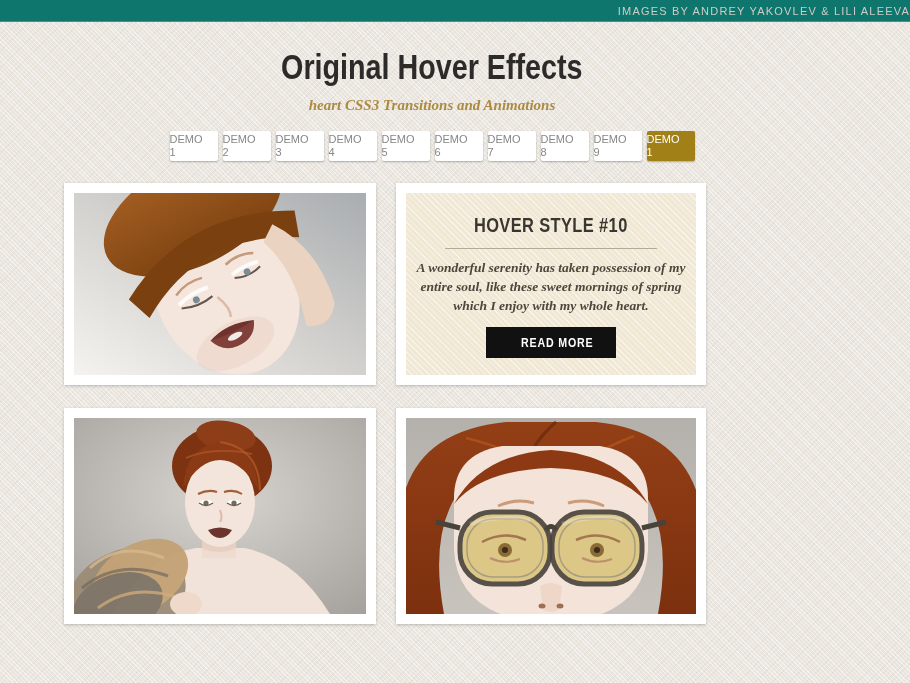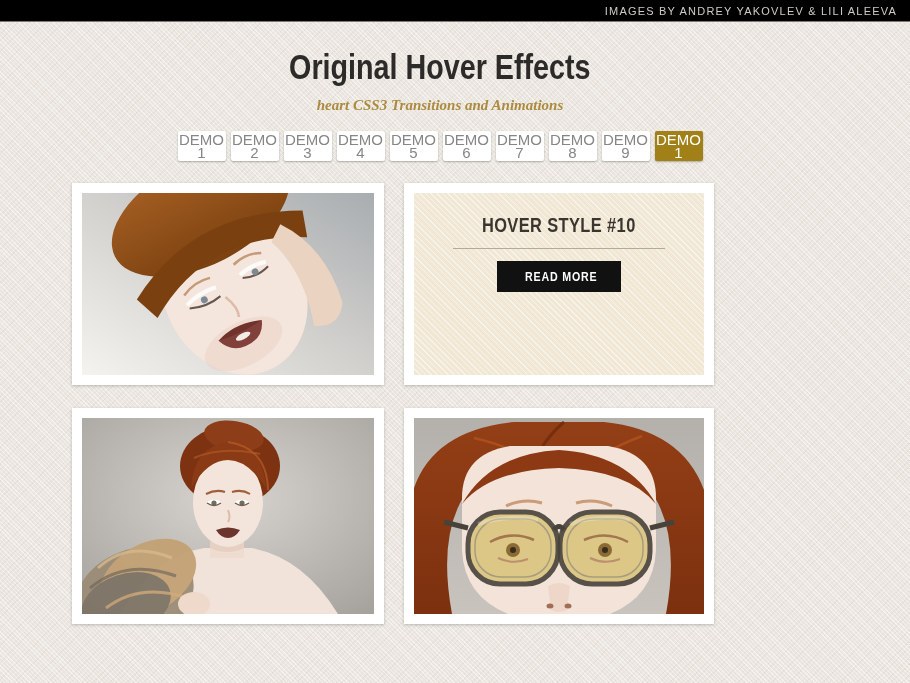--- a/index.html
+++ b/index.html
@@ -6,40 +6,40 @@
   html,body { width:910px; height:683px; overflow:hidden; }
   body {
     font-family:"Liberation Sans", sans-serif;
     background-color:#ebe7e0;
     background-image:
       repeating-linear-gradient(45deg, rgba(255,255,255,.45) 0 1px, rgba(255,255,255,0) 1px 3px),
       repeating-linear-gradient(135deg, rgba(190,184,172,.18) 0 1px, rgba(190,184,172,0) 1px 4px);
     position:relative;
   }
   .topbar {
-    height:22px; background:#000000; border-bottom:1px solid #7d7a76;
-    display:flex; align-items:center; justify-content:flex-end; padding-right:13px;
+    height:22px; background:#0f766e; border-bottom:1px solid #7d7a76;
+    display:flex; align-items:center; justify-content:flex-end; 
   }
   .credit {
     color:#cfccc6; font-size:11px; letter-spacing:1.2px; text-transform:uppercase;
   }
-  .container { position:absolute; left:72px; top:23px; width:736px; }
+  .container { position:absolute; left:64px; top:23px; width:736px; }
   h1.page-title {
     margin-top:26px; text-align:center; font-size:35px; line-height:1;
     color:#2d2b29; font-weight:bold; white-space:nowrap;
   }
   .cond { display:inline-block; transform:scaleX(.82); transform-origin:center; }
   h2.page-subtitle {
     margin-top:13px; text-align:center;
     font:italic 15px "Liberation Serif", serif; color:#ac8a3f; font-weight:bold;
   }
   .demo-nav { margin-top:17px; display:flex; justify-content:center; gap:5px; }
   .demo-btn {
     display:block; width:48px; height:30px; background:#ffffff; border-radius:2px;
-    color:#868686; font-size:15px; line-height:13px; text-align:center; padding-top:2px;
+    color:#868686; font-size:11px; line-height:13px; padding-top:2px;
     box-shadow:0 1px 2px rgba(0,0,0,.28); cursor:pointer; text-decoration:none;
   }
   .demo-btn span { display:block; }
   .demo-btn.active { background:#a28018; color:#ffffff; }
   .grid {
     margin-top:22px; display:grid; grid-template-columns:312px 310px;
     column-gap:20px; row-gap:23px;
   }
   .card {
     background:#ffffff; padding:10px; box-shadow:0 1px 3px rgba(0,0,0,.22);
@@ -58,21 +58,21 @@
     font-weight:bold; letter-spacing:.5px; white-space:nowrap;
   }
   .divider { width:212px; margin:13px auto 0; border-top:1px solid #b3ab96; }
   .hover-text {
     margin:9px auto 0; width:282px;
     font:italic bold 13.5px/1.42 "Liberation Serif", serif; color:#4e463c;
   }
   .read-more {
     display:inline-block; margin-top:12px; background:#111111; color:#ffffff;
     font-size:13px; font-weight:bold; letter-spacing:1px; line-height:1;
-    padding:9px 15px 9px 20px; cursor:pointer; text-decoration:none; white-space:nowrap;
+    padding:9px 15px 9px 27px; cursor:pointer; text-decoration:none; white-space:nowrap;
   }
 </style>
 </head>
 <body>
 
 <header class="topbar">
   <span class="credit">IMAGES BY ANDREY YAKOVLEV &amp; LILI ALEEVA</span>
 </header>
 
 <main class="container">
@@ -157,20 +157,21 @@
           <path d="M114,136 q24,4 48,1 q-6,17 -26,16 q-16,-1 -22,-17 z" fill="#82403a"></path>
           <ellipse cx="138" cy="143" rx="8" ry="3" fill="#f2ece6"></ellipse>
         </g>
       </svg>
     </figure>
 
     <div class="card r1">
       <div class="hover-card-inner">
         <h3 class="hover-title"><span class="cond">HOVER STYLE #10</span></h3>
         <div class="divider"></div>
+        <p class="hover-text">A wonderful serenity has taken possession of my entire soul, like these sweet mornings of spring which I enjoy with my whole heart.</p>
         <a class="read-more"><span class="cond">READ MORE</span></a>
       </div>
     </div>
 
     <figure class="card r2">
       <svg viewBox="0 0 292 196" preserveAspectRatio="none">
         <defs>
           <radialGradient id="bg3" cx=".5" cy=".4" r=".8">
             <stop offset="0" stop-color="#d8d5d1"></stop>
               <stop offset="1" stop-color="#a3a09c"></stop>

